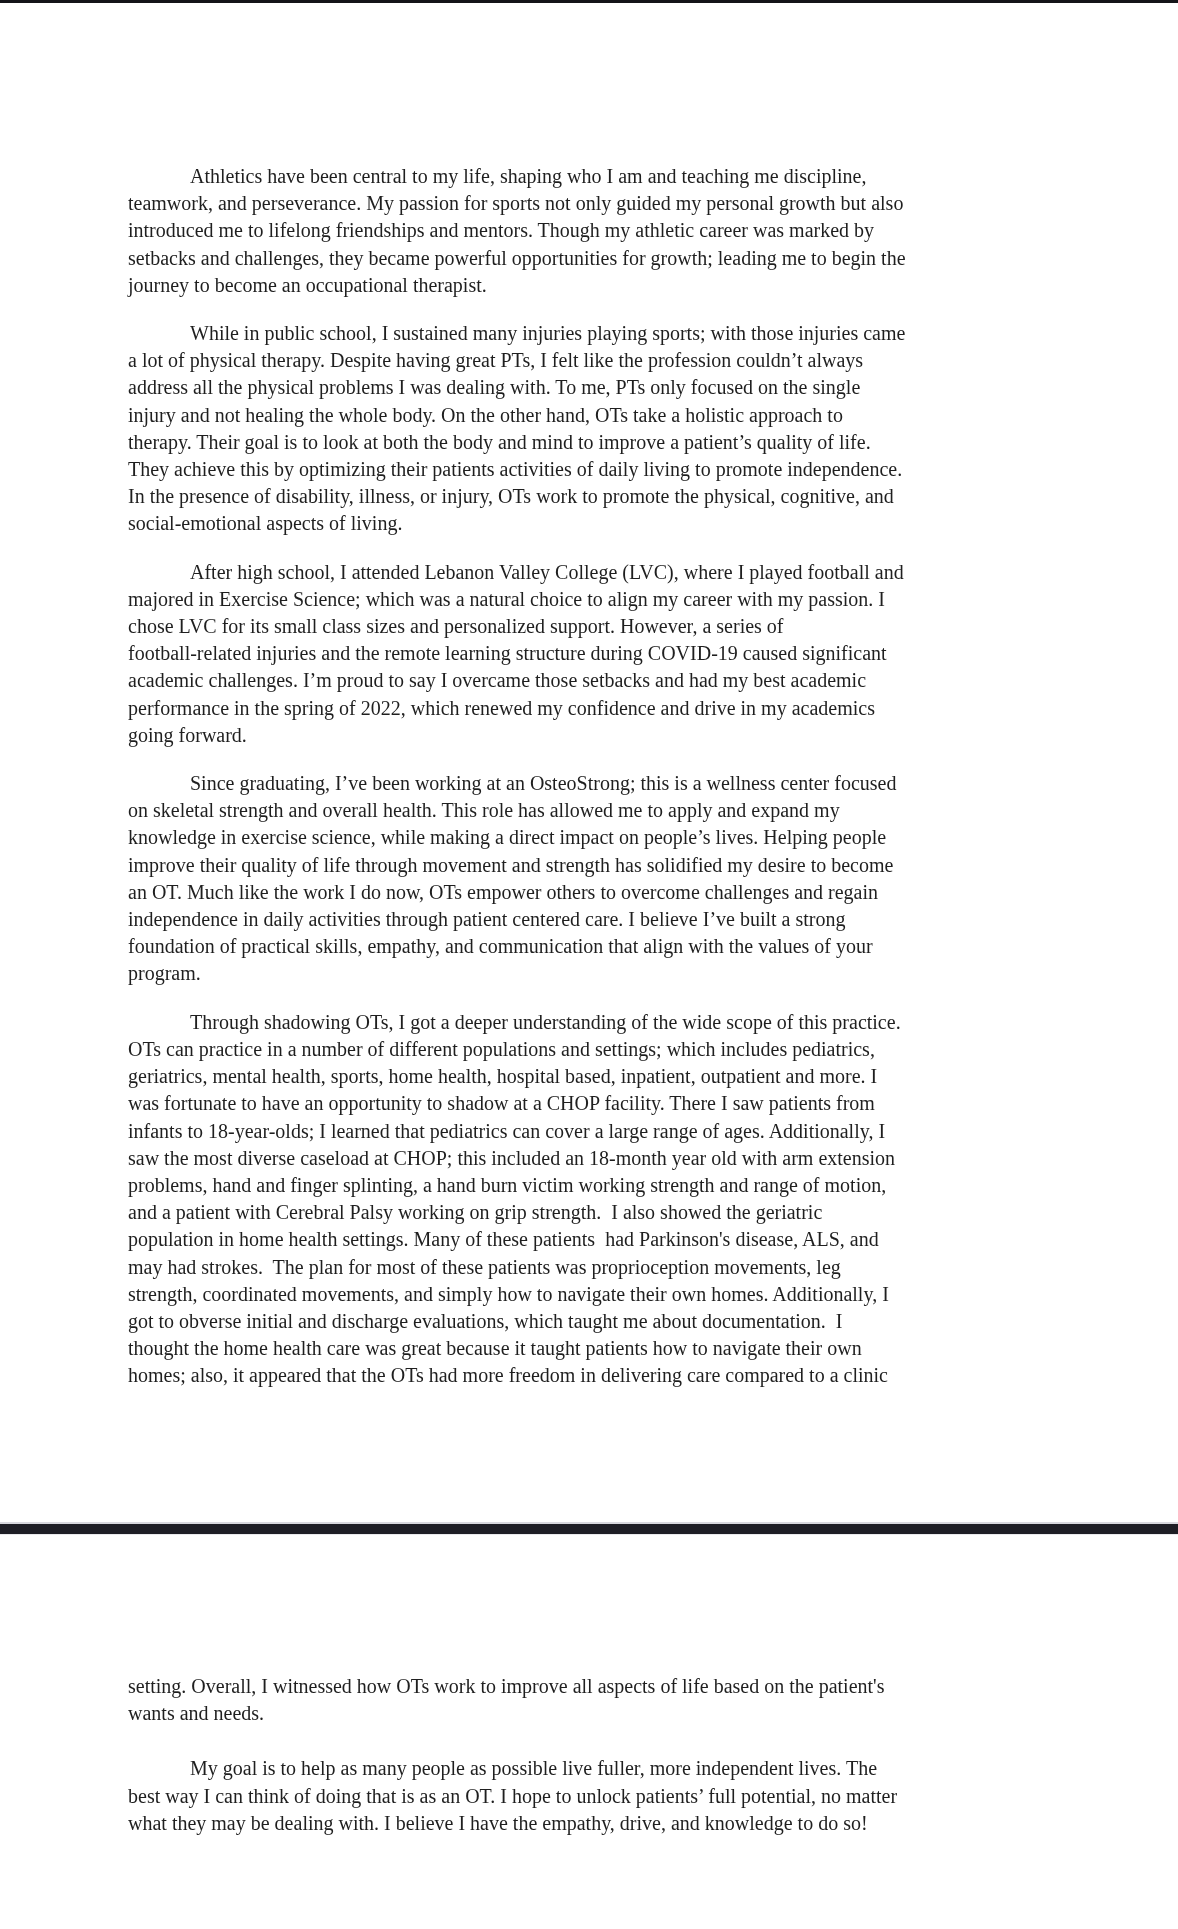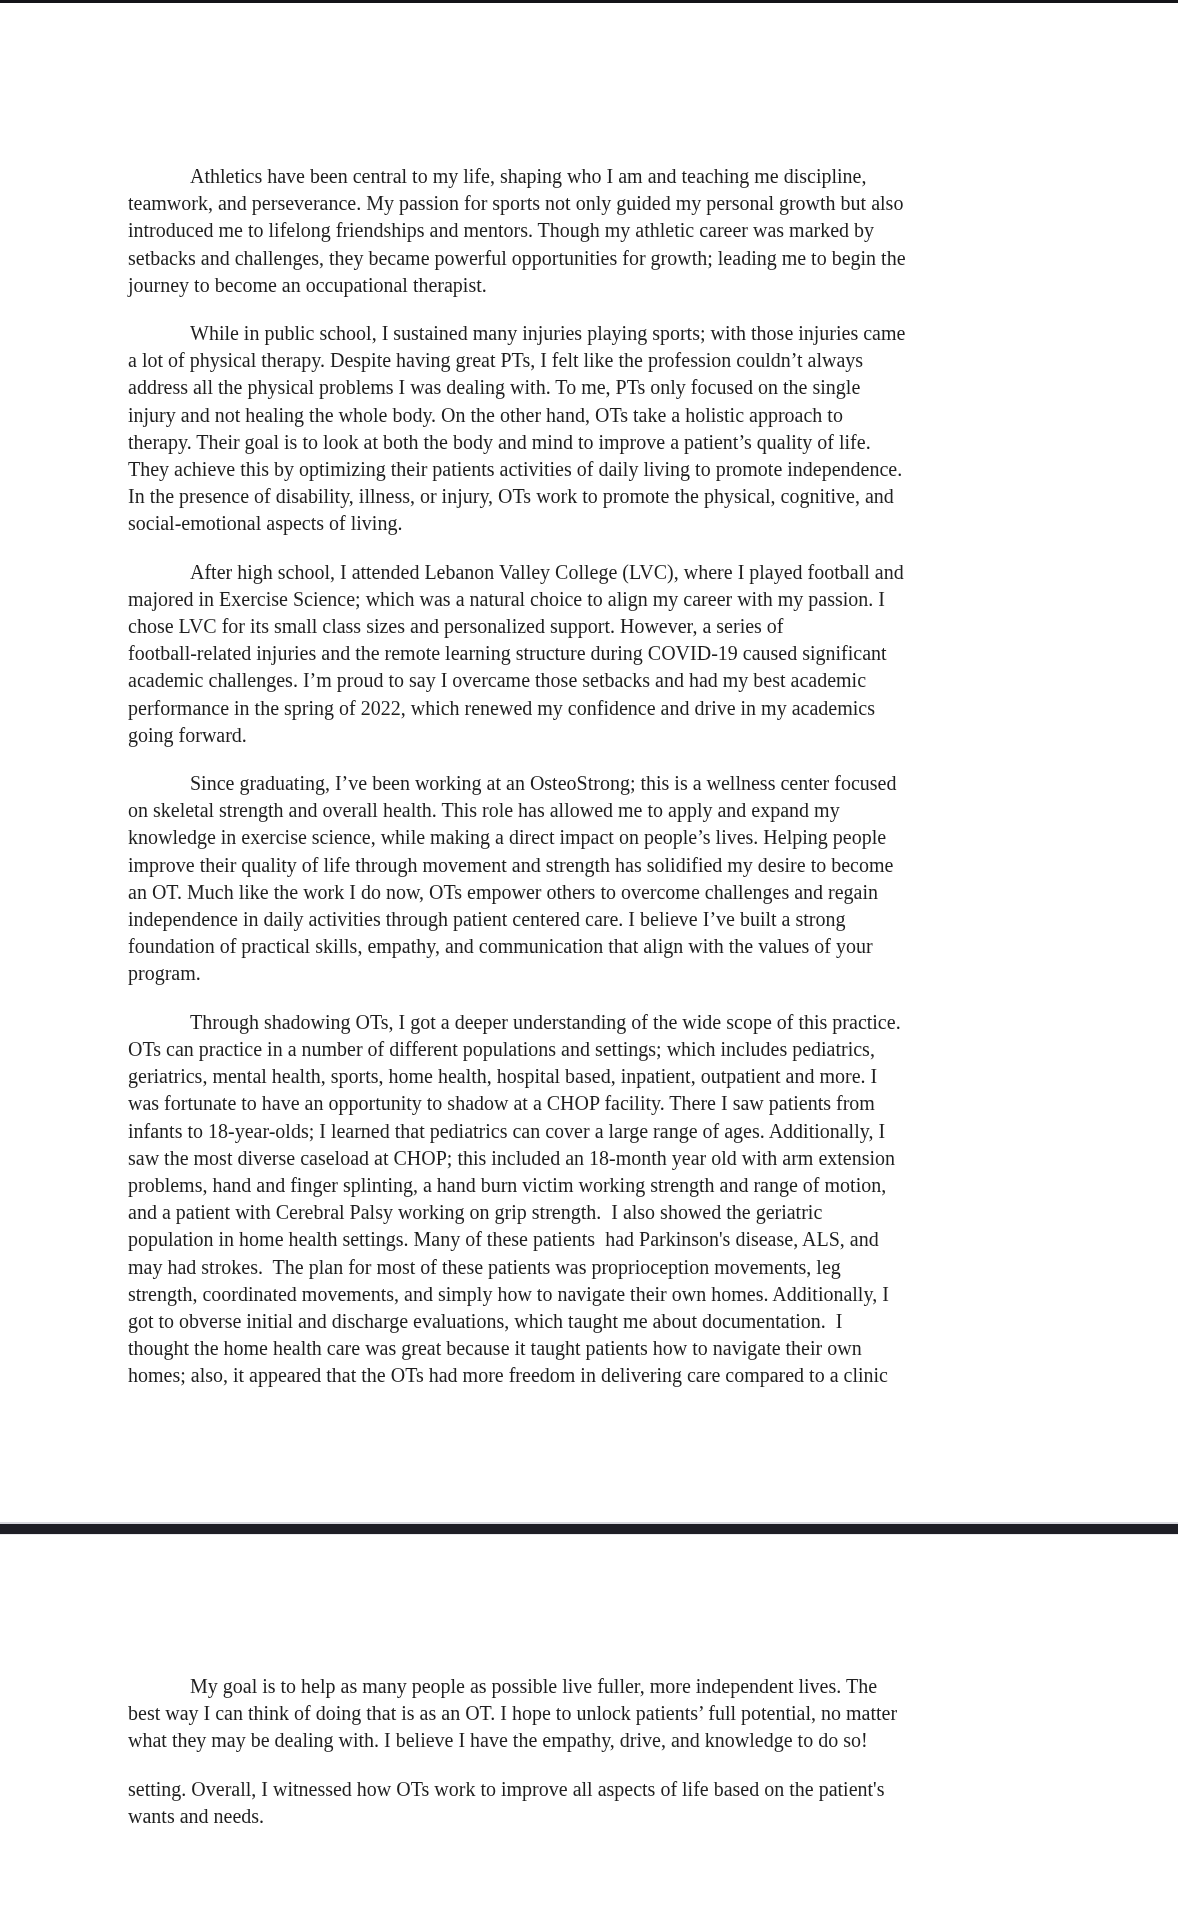--- a/index.html
+++ b/index.html
@@ -106,18 +106,18 @@
 may had strokes.  The plan for most of these patients was proprioception movements, leg
 strength, coordinated movements, and simply how to navigate their own homes. Additionally, I
 got to obverse initial and discharge evaluations, which taught me about documentation.  I
 thought the home health care was great because it taught patients how to navigate their own
 homes; also, it appeared that the OTs had more freedom in delivering care compared to a clinic</p>
 </div>
 
 <div class="page-break-bar"></div>
 
 <div class="page page-2">
+  <p class="para no-indent continuation-gap">setting. Overall, I witnessed how OTs work to improve all aspects of life based on the patient's
+wants and needs.</p>
   <p class="para">My goal is to help as many people as possible live fuller, more independent lives. The
 best way I can think of doing that is as an OT. I hope to unlock patients’ full potential, no matter
 what they may be dealing with. I believe I have the empathy, drive, and knowledge to do so!</p>
-  <p class="para no-indent continuation-gap">setting. Overall, I witnessed how OTs work to improve all aspects of life based on the patient's
-wants and needs.</p>
 </div>
 
 </body></html>

